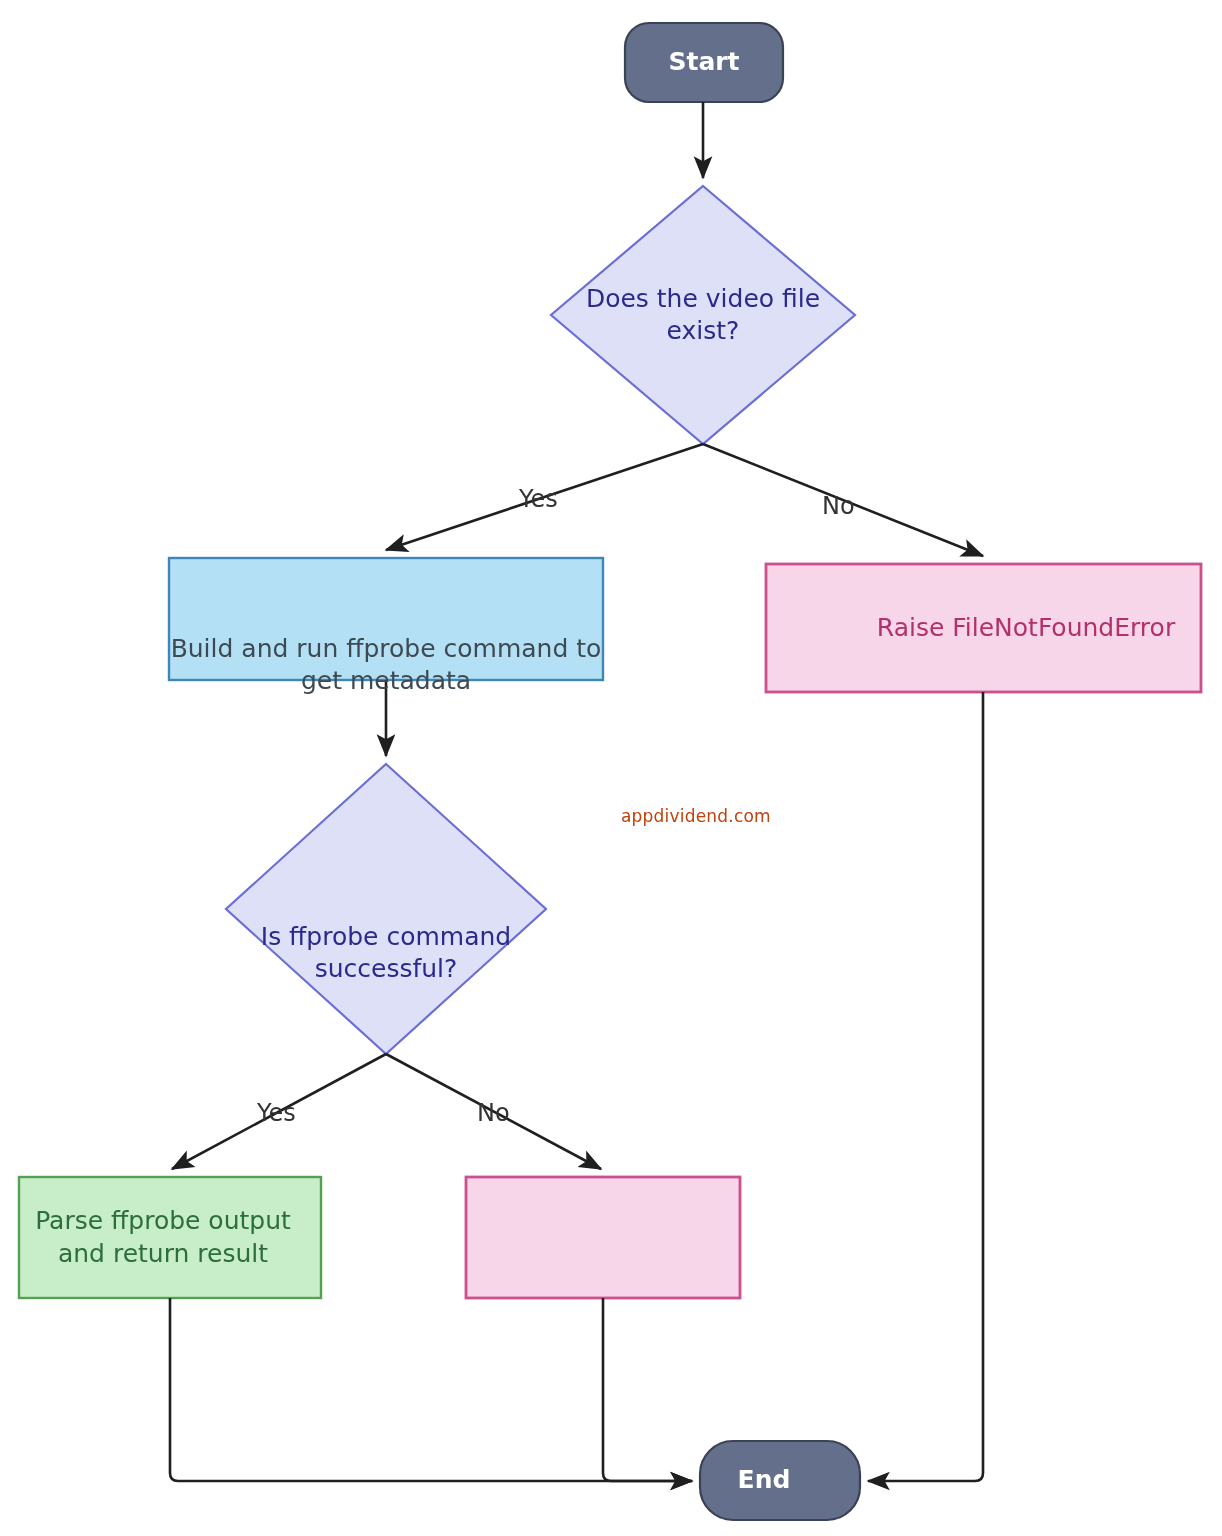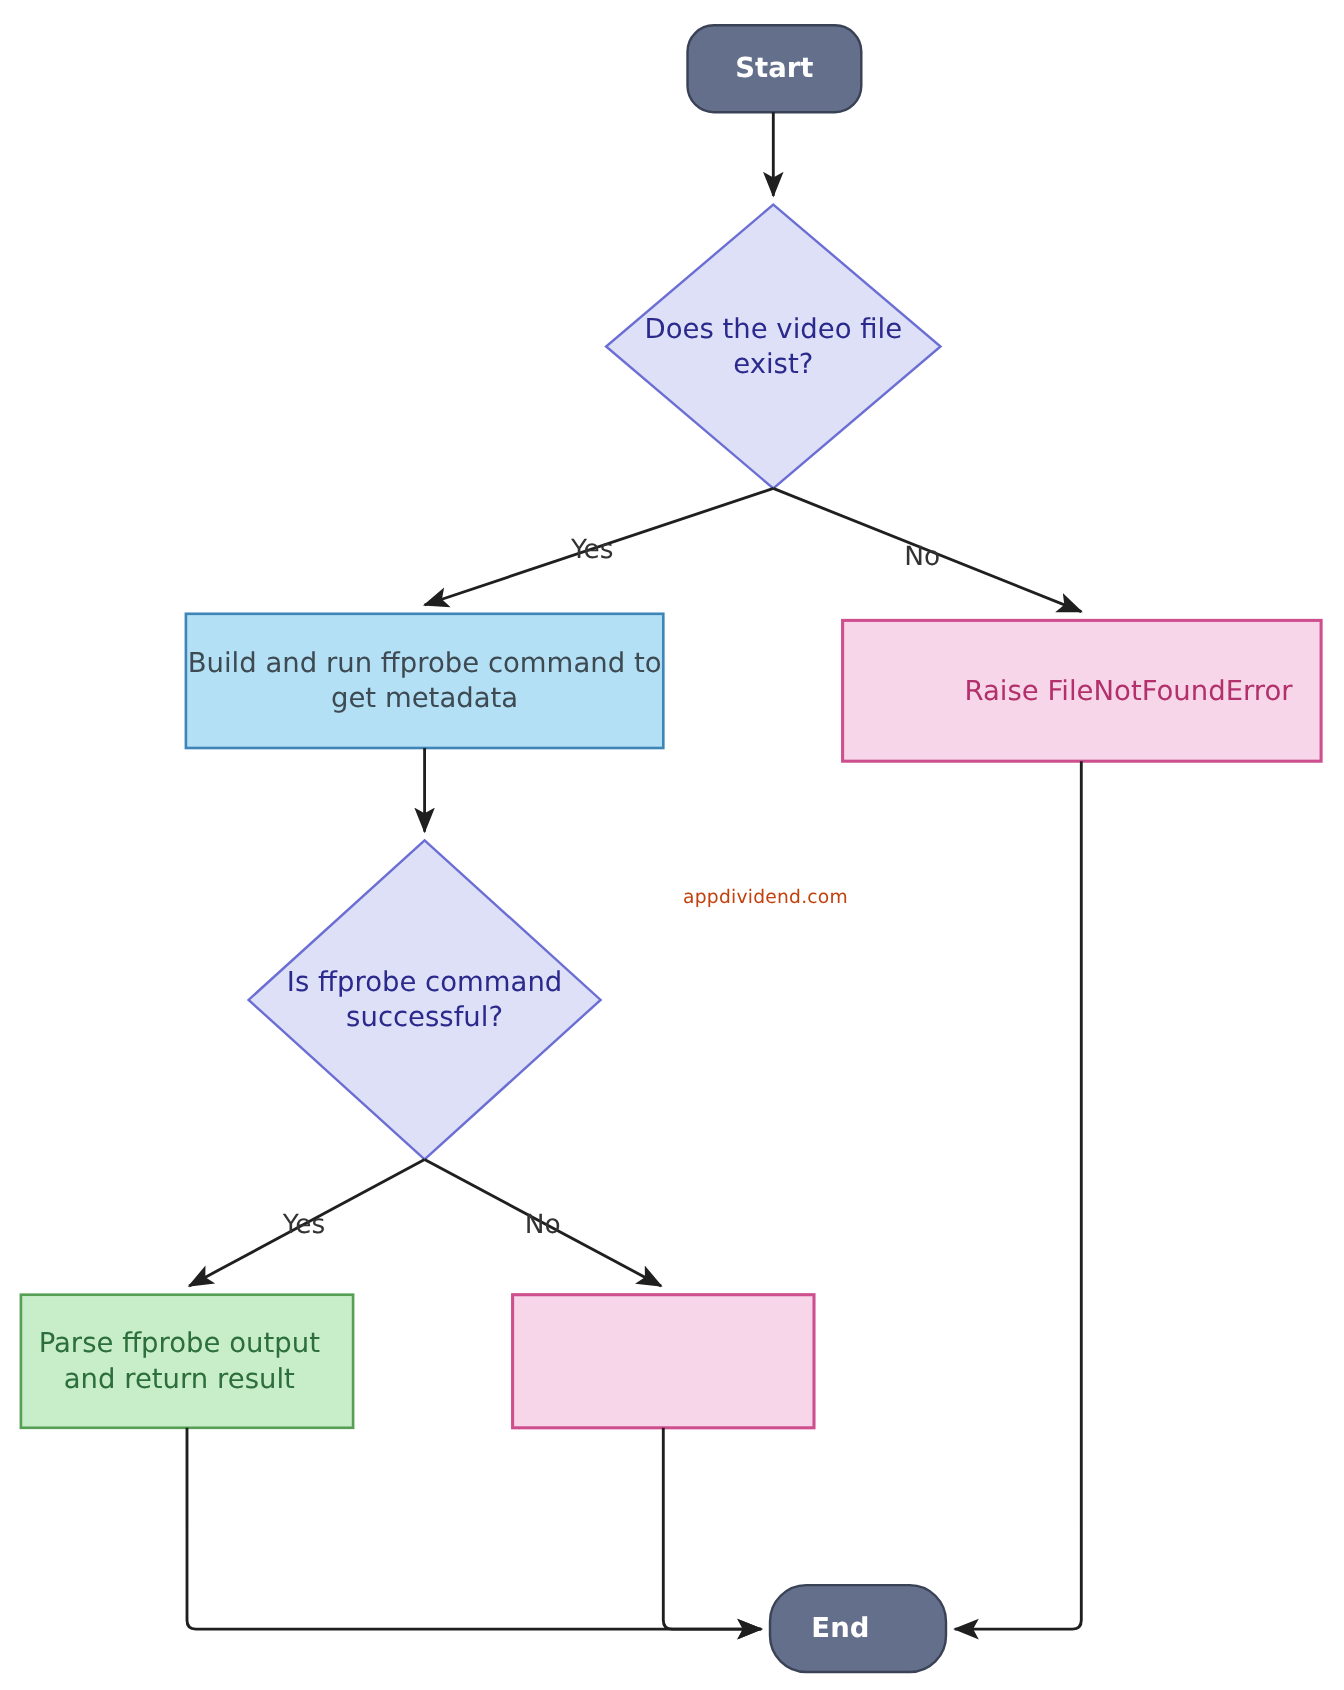--- a/index.html
+++ b/index.html
@@ -42,20 +42,21 @@
   }
   .decision-label {
     color: #2b2a8c;
     font-size: 25px;
     font-weight: 400;
   }
   .process-label {
     color: #3d4a52;
     font-size: 25px;
     font-weight: 400;
+    margin-top: 46px;
   }
   .error-label {
     color: #b2306b;
     font-size: 25px;
     font-weight: 400;
   }
   .success-label {
     color: #2c6e3c;
     font-size: 25px;
     font-weight: 400;
@@ -136,21 +137,21 @@
 
   <div class="node-label process-label" style="left:169px; top:558px; width:434px; height:122px;">
     <span style="display:block;">
       <span>Build and run ffprobe command to</span><br>
       <span>get metadata</span>
     </span>
   </div>
 
   <div class="node-label error-label" style="left:766px; top:564px; width:520px; height:128px;">Raise FileNotFoundError</div>
 
-  <div class="node-label decision-label" style="left:246px; top:856px; width:280px; height:106px;">
+  <div class="node-label decision-label" style="left:246px; top:900px; width:280px; height:106px;">
     <span style="display:block;">
       <span>Is ffprobe command</span><br>
       <span>successful?</span>
     </span>
   </div>
 
   <div class="node-label success-label" style="left:19px; top:1177px; width:288px; height:121px;">
     <span style="display:block;">
       <span>Parse ffprobe output</span><br>
       <span>and return result</span>

